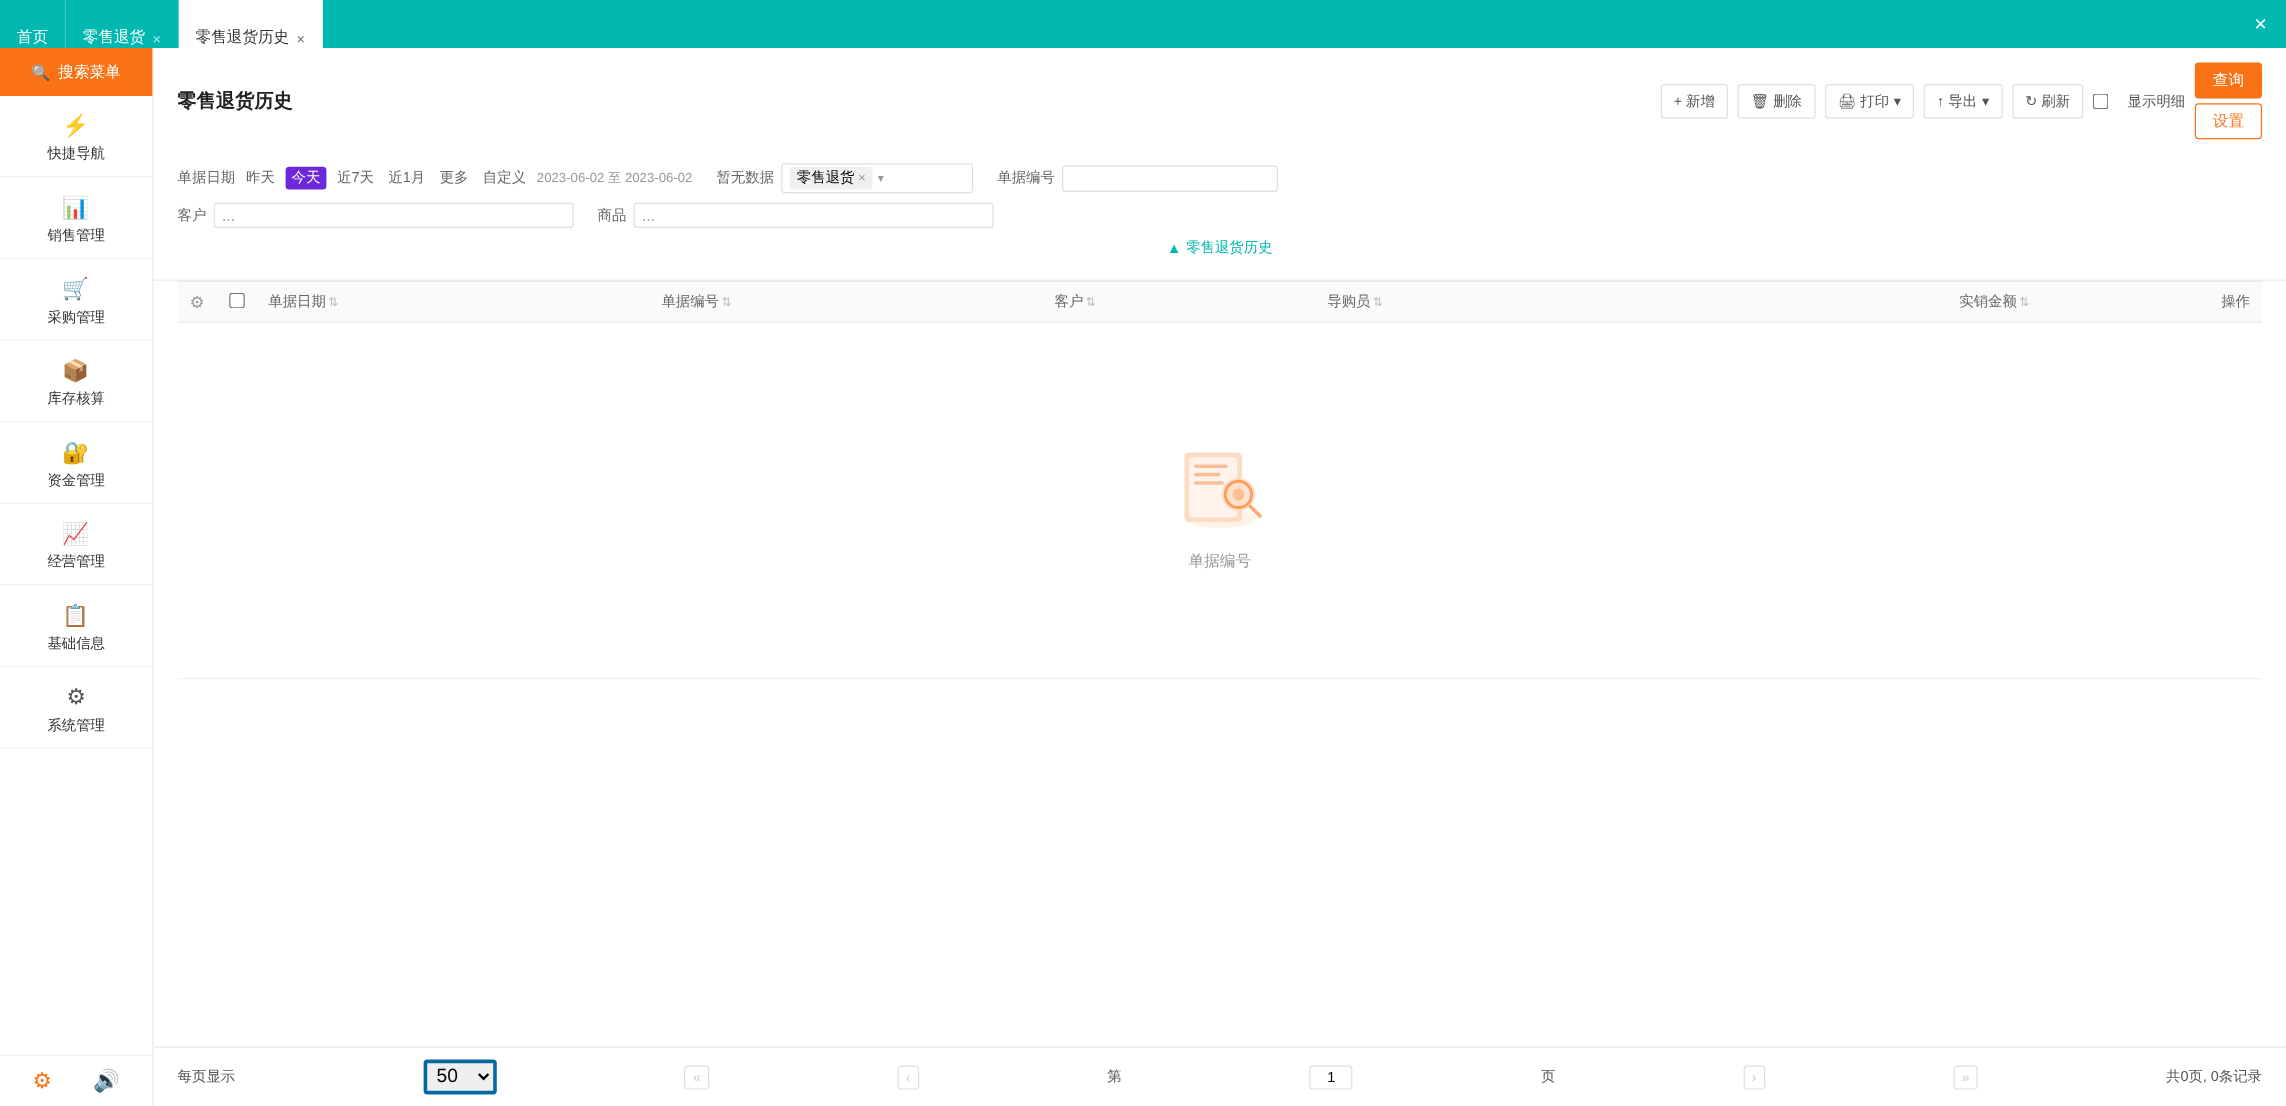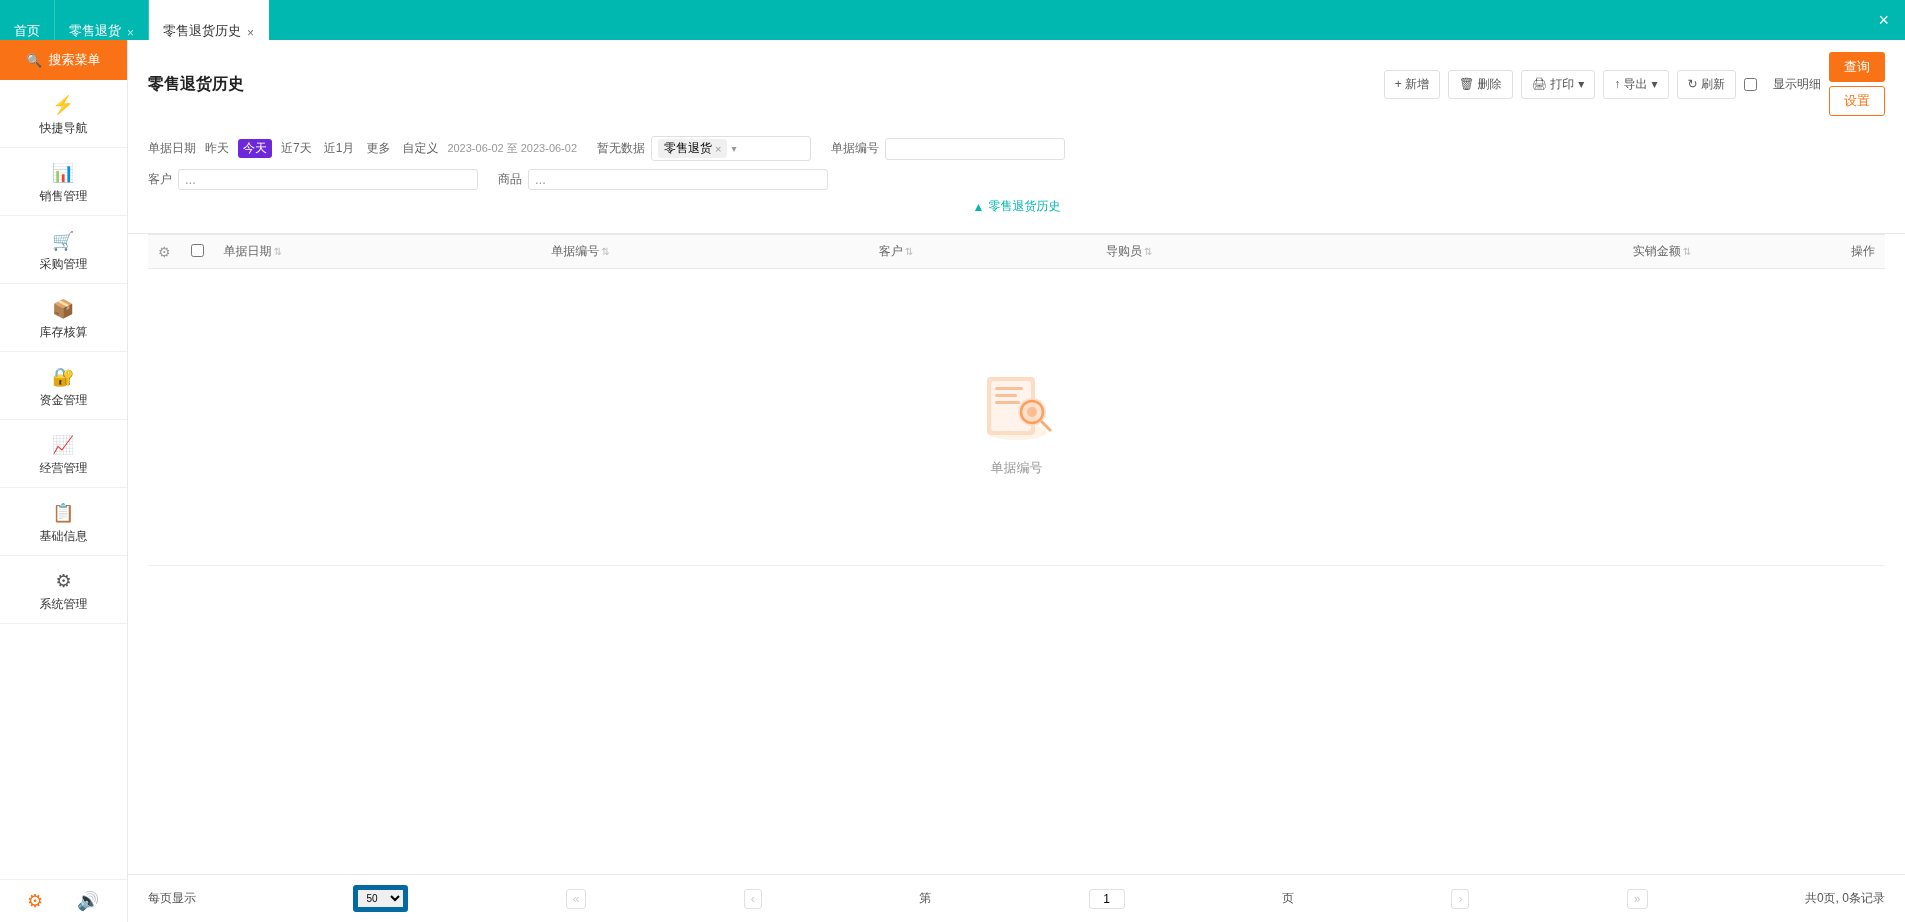--- a/index.html
+++ b/index.html
@@ -311,24 +311,24 @@
       padding: 10px 20px;
       display: flex;
       align-items: center;
       justify-content: space-between;
       gap: 8px;
       font-size: 12px;
       color: #555;
       flex-shrink: 0;
     }
     .page-size-select {
-      border: 5px solid #0369a1;
+      border: 3px solid #0369a1;
       border-radius: 3px;
       padding: 2px 4px;
-      font-size: 10px;
+      font-size: 16px;
     }
     .page-nav-btn {
       border: 1px solid #e0e0e0;
       background: #fff;
       border-radius: 3px;
       padding: 2px 6px;
       cursor: pointer;
       font-size: 12px;
       color: #555;
     }

